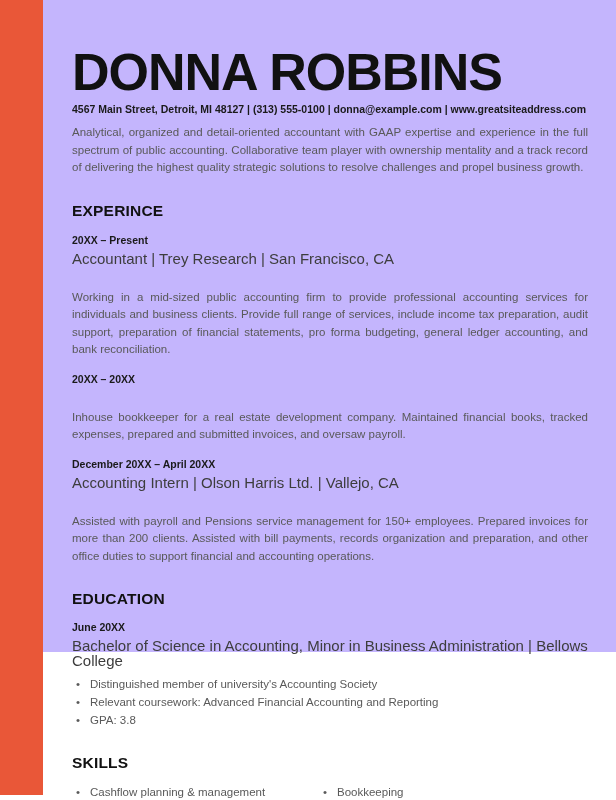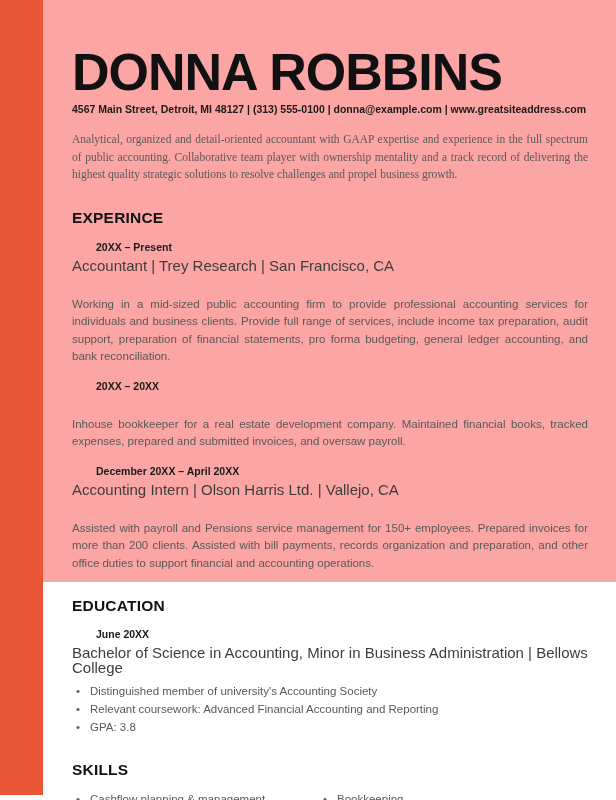--- a/index.html
+++ b/index.html
@@ -6,22 +6,22 @@
   html, body { background: #ffffff; }
   body {
     font-family: "Liberation Sans", "DejaVu Sans", sans-serif;
     width: 616px; height: 800px;
     position: relative;
     overflow: hidden;
     color: #1a1a1a;
   }
   .page {
     position: relative;
-    width: 616px; height: 582px;
-    background: #fca5a5;
+    width: 616px; height: 652px;
+    background: #c4b5fd;
   }
   .accent-stripe {
     position: absolute;
     left: 0; top: 0;
     width: 43px; height: 795px;
     background: #E95738;
   }
   .content {
     position: absolute;
     left: 72px; top: 0;
@@ -37,42 +37,40 @@
     white-space: nowrap;
   }
   .contact {
     margin-top: 0;
     font-size: 10.5px;
     line-height: 14px;
     font-weight: bold;
     color: #1a1a1a;
   }
   .summary {
-    margin-top: 15px;
+    margin-top: 8px;
     font-size: 11.5px;
     line-height: 17.5px;
     color: #595959;
     text-align: justify;
-    font-family: Liberation Serif, serif;
   }
   h2.section-heading {
     margin-top: 25px;
     font-size: 15.5px;
     line-height: 18px;
     font-weight: bold;
     color: #111111;
     letter-spacing: 0.2px;
   }
   .job { margin-top: 13px; }
   .job-dates, .edu-dates {
     font-size: 10.5px;
     line-height: 14px;
     font-weight: bold;
     color: #1a1a1a;
-    margin-left: 24px;
   }
   .job-title, .edu-degree {
     margin-top: 4px;
     font-size: 15px;
     line-height: 15px;
     color: #3d3d3d;
   }
   .job-desc {
     margin-top: 23px;
     font-size: 11.5px;

